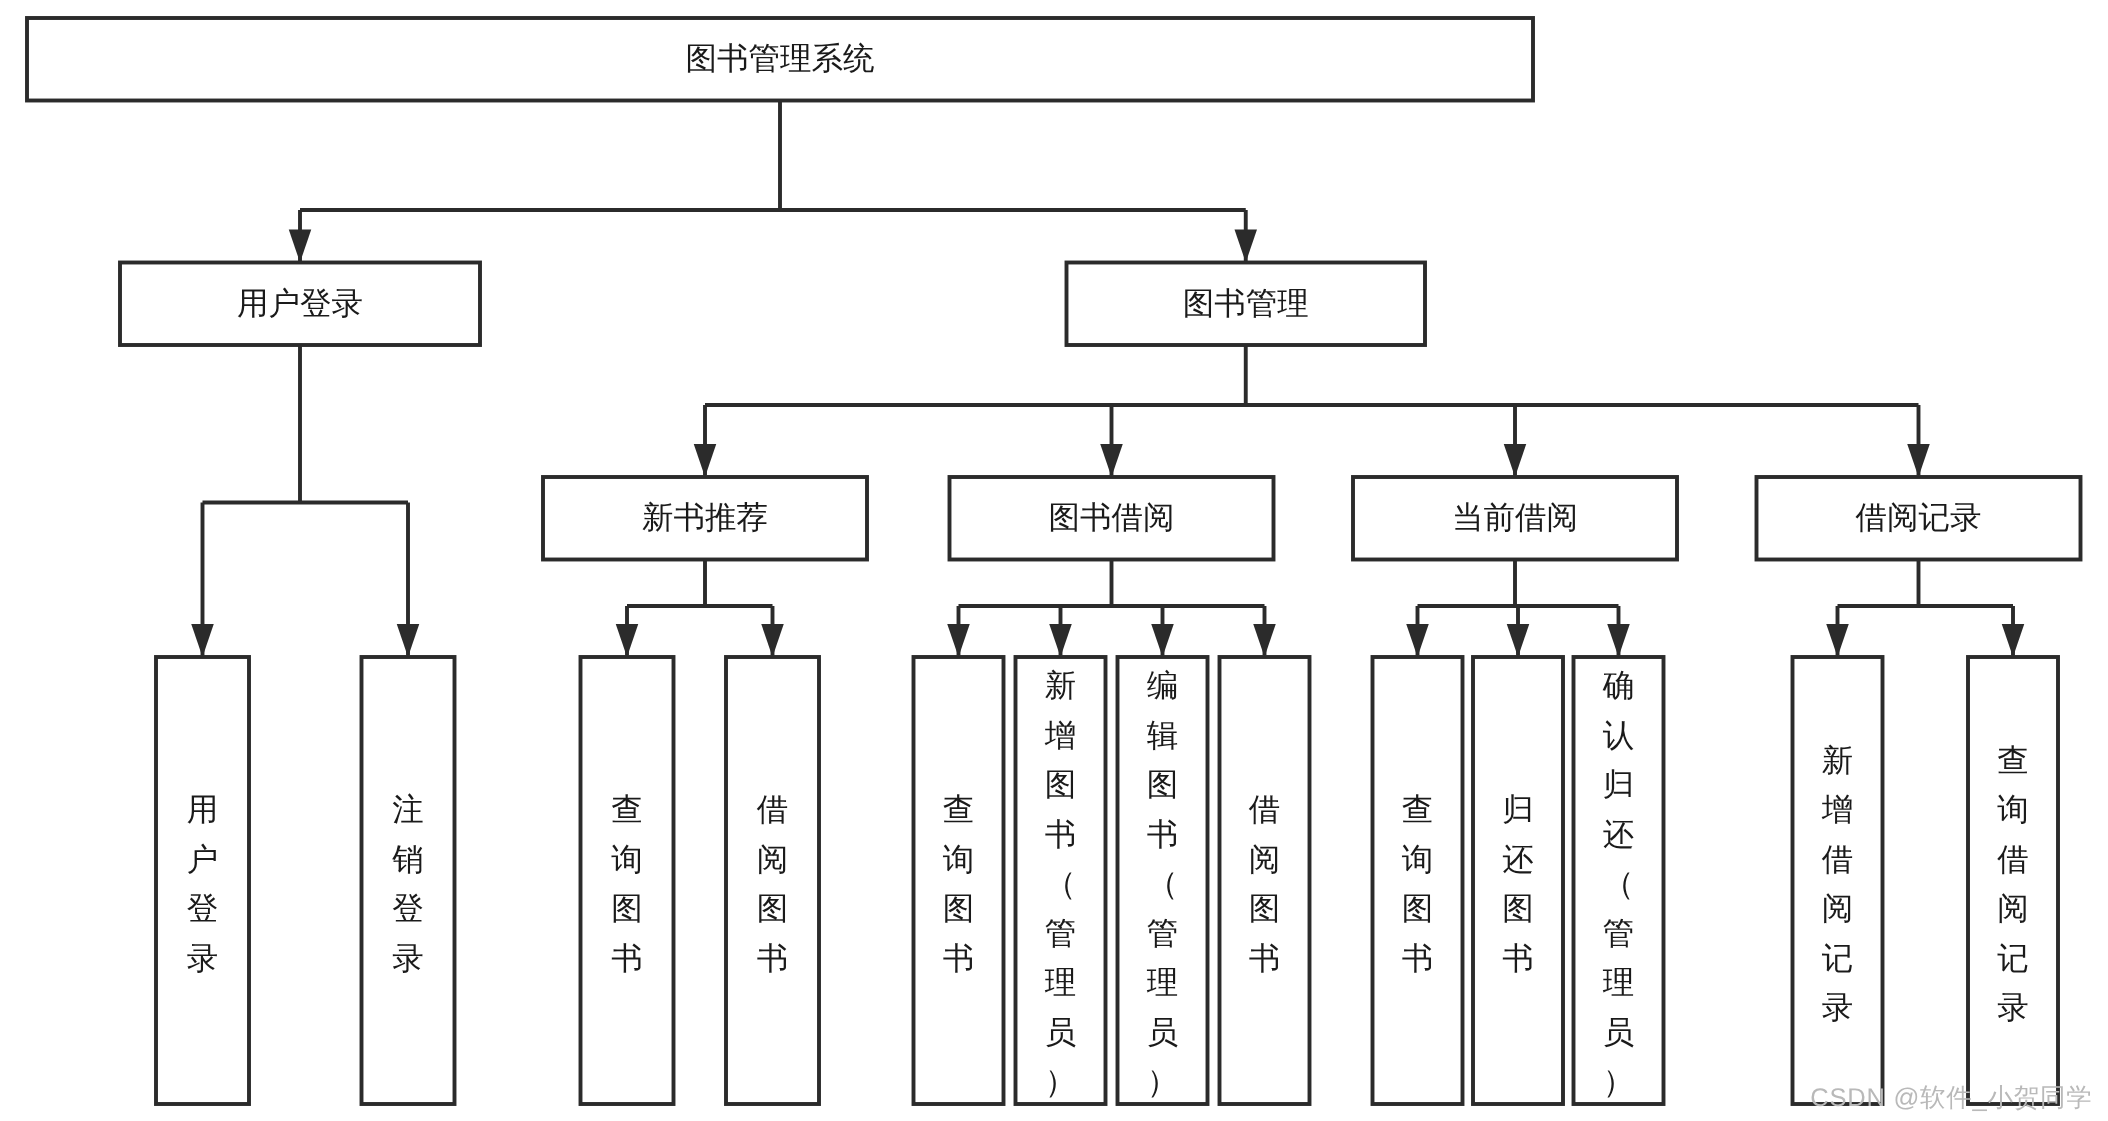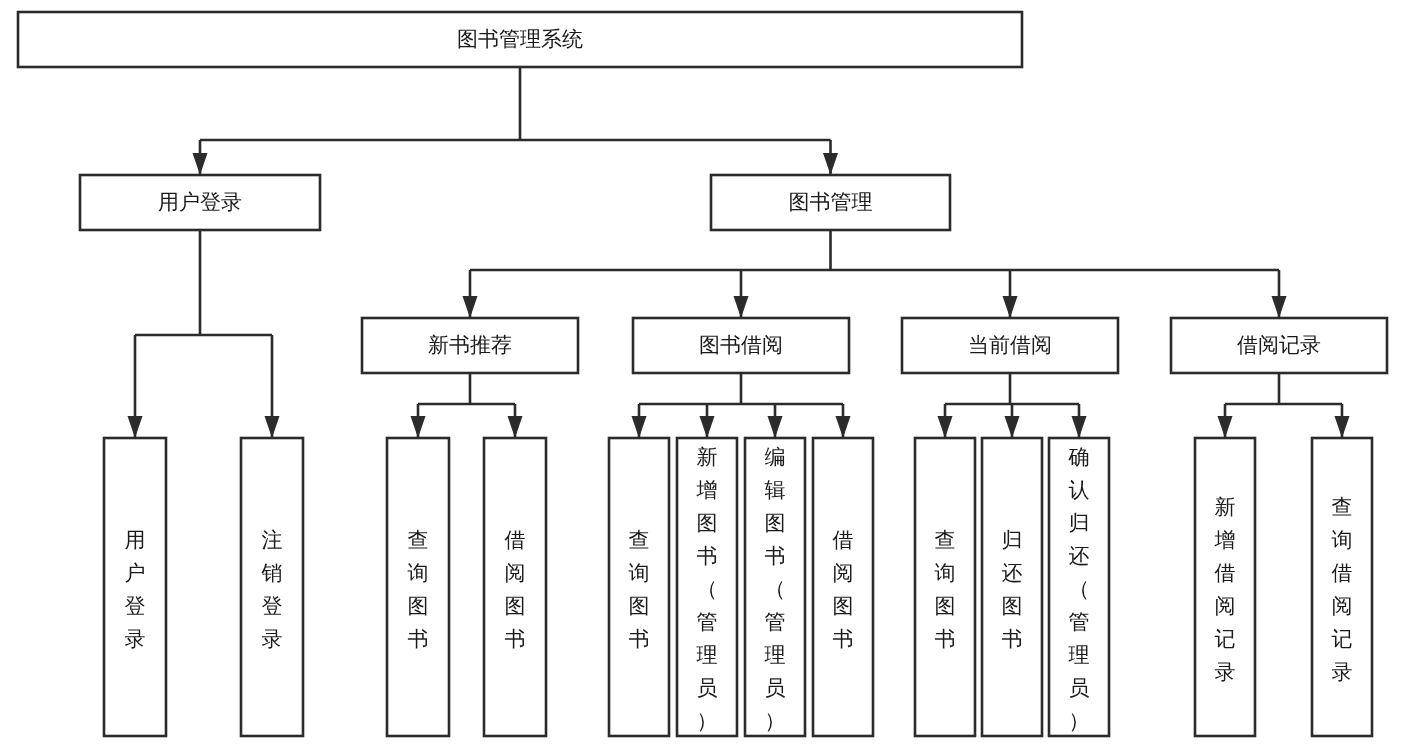--- a/index.html
+++ b/index.html
@@ -203,13 +203,14 @@
         <g>
           <rect x="1195" y="438" width="60" height="298" class="node-box"></rect>
           <text x="1225" y="513.74" class="node-label-vertical"><tspan x="1225" dy="0">新</tspan><tspan x="1225" dy="33">增</tspan><tspan x="1225" dy="33">借</tspan><tspan x="1225" dy="33">阅</tspan><tspan x="1225" dy="33">记</tspan><tspan x="1225" dy="33">录</tspan></text>
         </g>
         <g>
           <rect x="1312" y="438" width="60" height="298" class="node-box"></rect>
           <text x="1342" y="513.74" class="node-label-vertical"><tspan x="1342" dy="0">查</tspan><tspan x="1342" dy="33">询</tspan><tspan x="1342" dy="33">借</tspan><tspan x="1342" dy="33">阅</tspan><tspan x="1342" dy="33">记</tspan><tspan x="1342" dy="33">录</tspan></text>
         </g>
       </g>
     </svg>
+  <div class="watermark">CSDN @软件_小贺同学</div>
 </div>
 
 </body></html>

